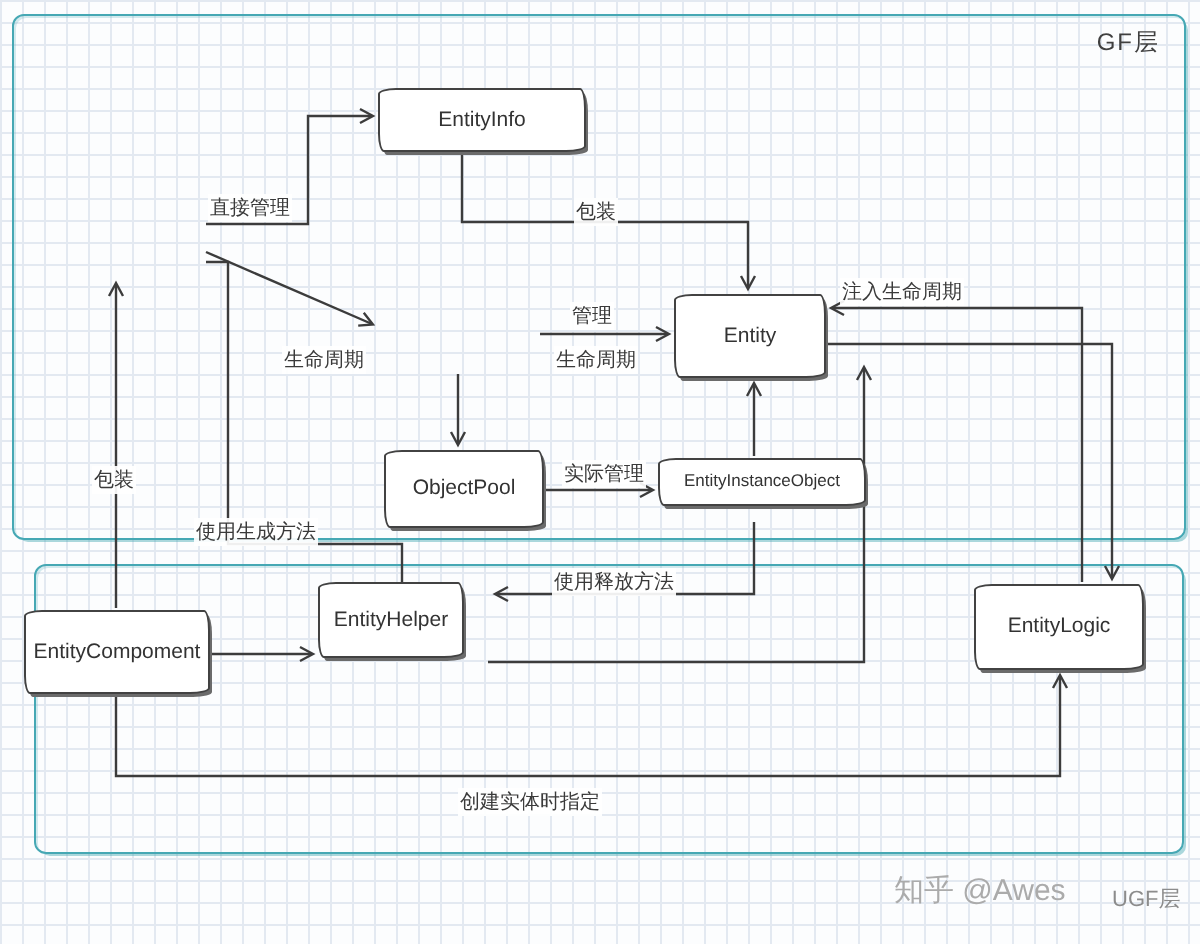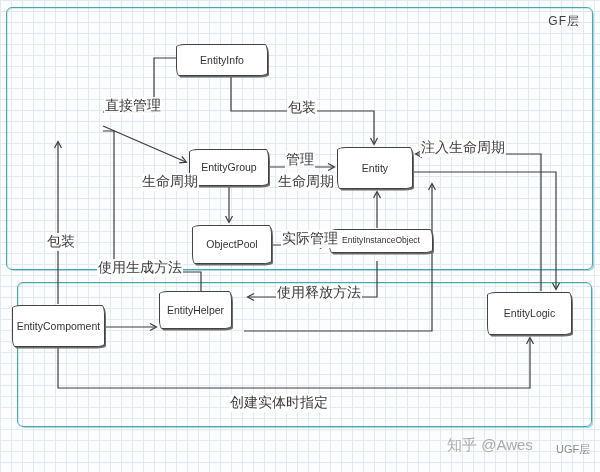--- a/index.html
+++ b/index.html
@@ -28,21 +28,21 @@
     background:#ffffff;border:1.4px solid #424242;
     border-radius:9px 3px 10px 3px / 3px 10px 3px 9px;
     box-shadow:1.5px 2px 0 -0.5px #6b6b6b;
     display:flex;align-items:center;justify-content:center;text-align:center;
     font-size:10.5px;color:#333;padding:2px;line-height:1.15;
   }
   .node.small{font-size:8.5px;}
   .node.wrap{word-break:break-all;}
   .elabel{
     position:absolute;z-index:4;white-space:nowrap;
-    font-size:14px;color:#3a3a3a;background:rgba(255,255,255,.92);padding:0 1px;
+    font-size:10px;color:#3a3a3a;background:rgba(255,255,255,.92);padding:0 1px;
   }
   .corner-label{position:absolute;left:556px;top:442px;font-size:11px;color:#8c8c8c;z-index:5;}
   .watermark{position:absolute;left:447px;top:436px;font-size:15px;color:#ababab;z-index:6;}
 </style>
 </head>
 <body>
 
 <div class="canvas">
 
   <div class="layer gf">
@@ -68,22 +68,21 @@
       <path d="M 414 172 H 556 V 289"></path>
       <path d="M 58 304 V 142"></path>
       <path d="M 106 327 H 156"></path>
       <path d="M 377 261 V 297 H 248"></path>
       <path d="M 244 331 H 432 V 184"></path>
       <path d="M 103 131 H 114 V 272 H 201 V 307"></path>
       <path d="M 58 348 V 388 H 530 V 338"></path>
     </g>
   </svg>
 
-  <div class="node" style="left:176px;top:44px;width:92px;height:32px">EntityInfo</div>
-  <div class="node" style="left:189px;top:149px;width:80px;height:37px">EntityGroup</div>
+  <div class="node" style="left:189px;top:44px;width:104px;height:32px">EntityInfo</div>
   <div class="node" style="left:192px;top:225px;width:80px;height:39px">ObjectPool</div>
   <div class="node small" style="left:329px;top:229px;width:104px;height:24px">EntityInstanceObject</div>
   <div class="node" style="left:337px;top:147px;width:76px;height:42px">Entity</div>
   <div class="node wrap" style="left:12px;top:305px;width:93px;height:42px">EntityCompoment</div>
   <div class="node" style="left:159px;top:291px;width:73px;height:38px">EntityHelper</div>
   <div class="node" style="left:487px;top:292px;width:85px;height:43px">EntityLogic</div>
 
   <span class="elabel" style="left:104px;top:97px">直接管理</span>
   <span class="elabel" style="left:287px;top:99px">包装</span>
   <span class="elabel" style="left:141px;top:173px">生命周期</span>

